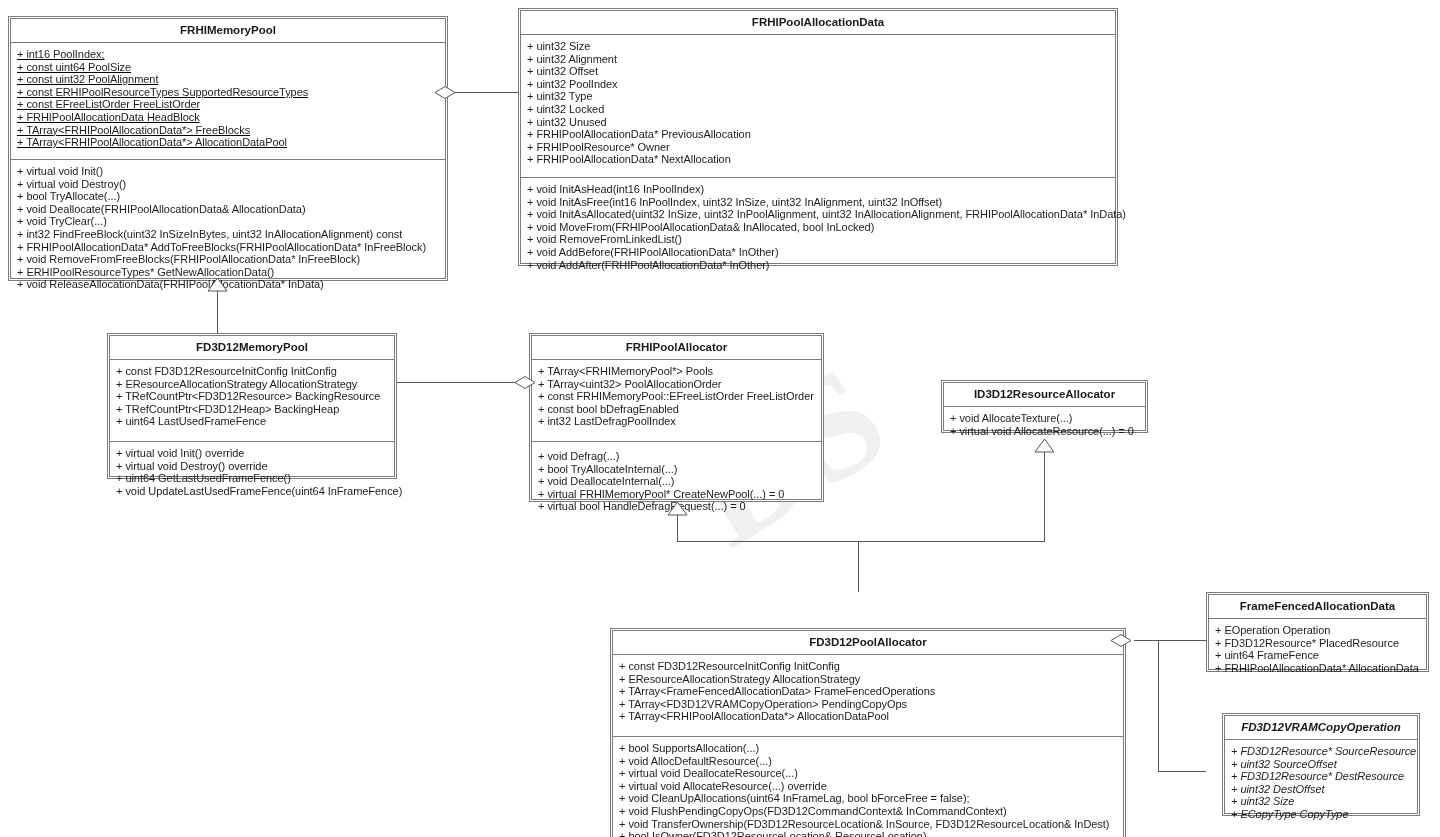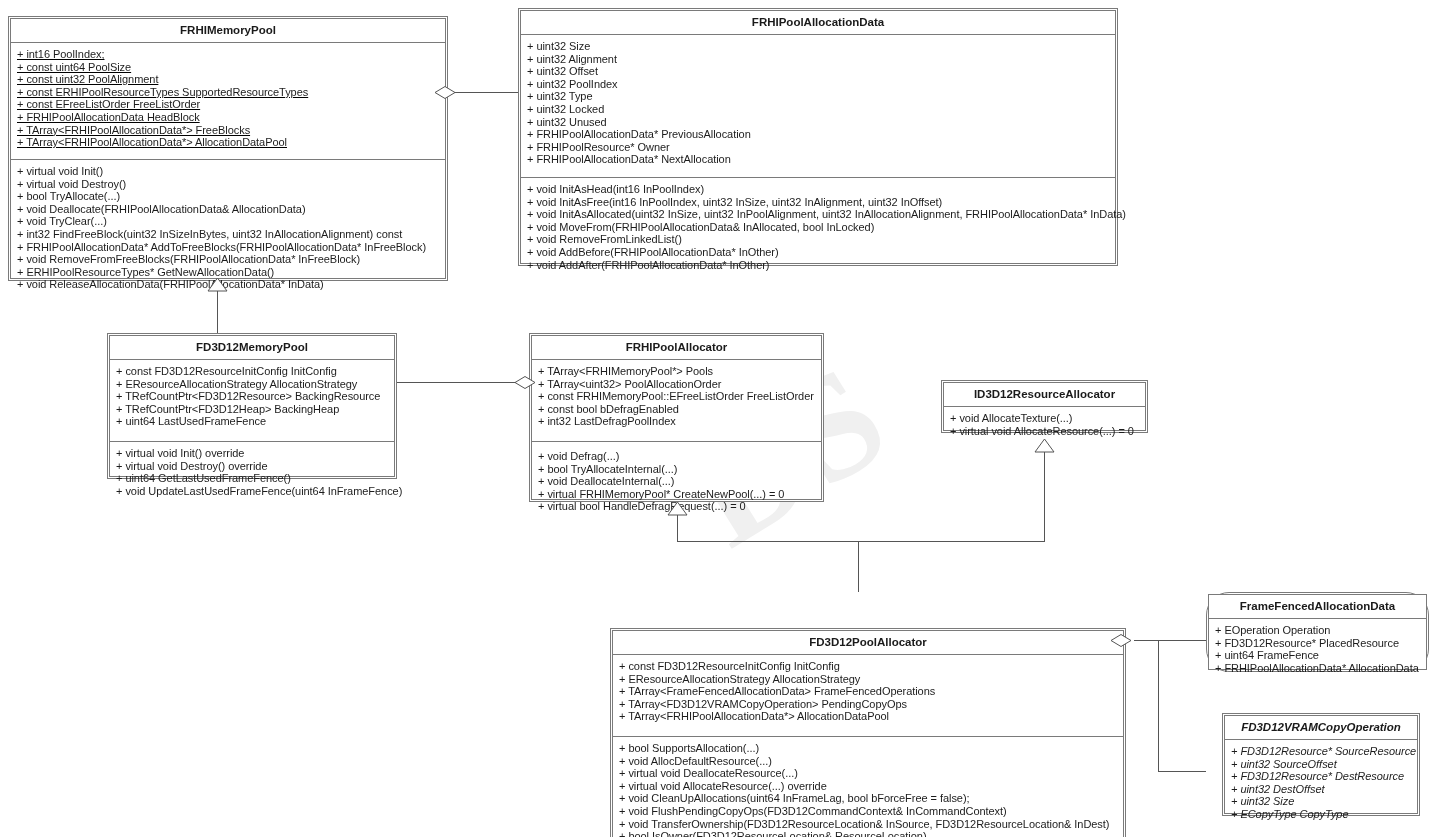--- a/index.html
+++ b/index.html
@@ -264,21 +264,21 @@
         <div class="uml-row">+ void FlushPendingCopyOps(FD3D12CommandContext&amp; InCommandContext)</div>
         <div class="uml-row">+ void TransferOwnership(FD3D12ResourceLocation&amp; InSource, FD3D12ResourceLocation&amp; InDest)</div>
         <div class="uml-row">+ bool IsOwner(FD3D12ResourceLocation&amp; ResourceLocation)</div>
         <div class="uml-row">+ virtual FRHIMemoryPool* CreateNewPool(...) override</div>
         <div class="uml-row">+ virtual bool HandleDefragRequest(...) override</div>
         <div class="uml-row">+ virtual FD3D12Resource* CreatePlacedResource(...)</div>
       </div>
     </div>
   </div>
 
-  <div class="uml-class" style="left:1206px; top:592px; width:223px; height:80px;border-radius:23px;">
+  <div class="uml-class" style="left:1206px; top:592px; width:223px; height:80px;">
     <div class="uml-inner">
       <div class="uml-title">FrameFencedAllocationData</div>
       <div class="uml-section">
         <div class="uml-row">+ EOperation Operation</div>
         <div class="uml-row">+ FD3D12Resource* PlacedResource</div>
         <div class="uml-row">+ uint64 FrameFence</div>
         <div class="uml-row">+ FRHIPoolAllocationData* AllocationData</div>
       </div>
     </div>
   </div>

